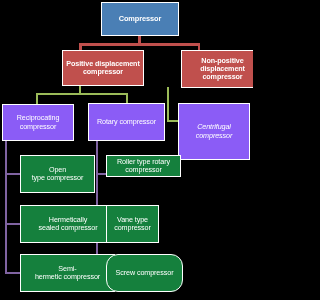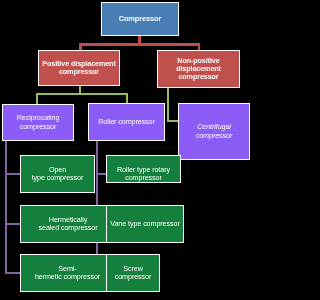--- a/index.html
+++ b/index.html
@@ -36,20 +36,21 @@
   }
   .node-root {
     background: #4a7fb5;
     font-size: 7.4px;
     font-weight: bold;
   }
   .node-red {
     background: #c0504d;
     font-size: 7.2px;
     font-weight: bold;
+    margin-left: 24px;
   }
   .node-green {
     background: #8b5cf6;
     font-size: 7.2px;
     font-weight: normal;
   }
   .node-purple {
     background: #15803d;
     font-size: 7.2px;
     font-weight: normal;
@@ -104,49 +105,49 @@
 displacement
 compressor</span>
   </div>
 
   <div class="node node-green" style="left:2px; top:104px; width:72px; height:37px;">
     <span>Reciprocating
 compressor</span>
   </div>
 
   <div class="node node-green" style="left:88px; top:103px; width:77px; height:38px;">
-    <span>Roller compressor</span>
+    <span>Rotary compressor</span>
   </div>
 
   <div class="node node-green" style="left:178px; top:103px; width:72px; height:57px;font-style:italic;">
     <span>Centrifugal
 compressor</span>
   </div>
 
   <div class="node node-purple" style="left:20px; top:155px; width:75px; height:38px;">
     <span>Open
 type compressor</span>
   </div>
 
-  <div class="node node-purple" style="left:106px; top:155px; width:75px; height:28px;align-items:flex-end;">
+  <div class="node node-purple" style="left:106px; top:155px; width:75px; height:22px;">
     <span>Roller type rotary
 compressor</span>
   </div>
 
   <div class="node node-purple" style="left:20px; top:205px; width:96px; height:38px;">
     <span>Hermetically
 sealed compressor</span>
   </div>
 
-  <div class="node node-purple" style="left:106px; top:205px; width:78px; height:38px;">
+  <div class="node node-purple" style="left:106px; top:205px; width:53px; height:38px;">
     <span>Vane type compressor</span>
   </div>
 
   <div class="node node-purple" style="left:20px; top:254px; width:95px; height:38px;">
     <span>Semi-
 hermetic compressor</span>
   </div>
 
-  <div class="node node-purple" style="left:106px; top:254px; width:54px; height:38px;">
+  <div class="node node-purple" style="left:106px; top:254px; width:77px; height:38px;border-radius:12px;">
     <span>Screw compressor</span>
   </div>
 
 </div>
 
 </body></html>

